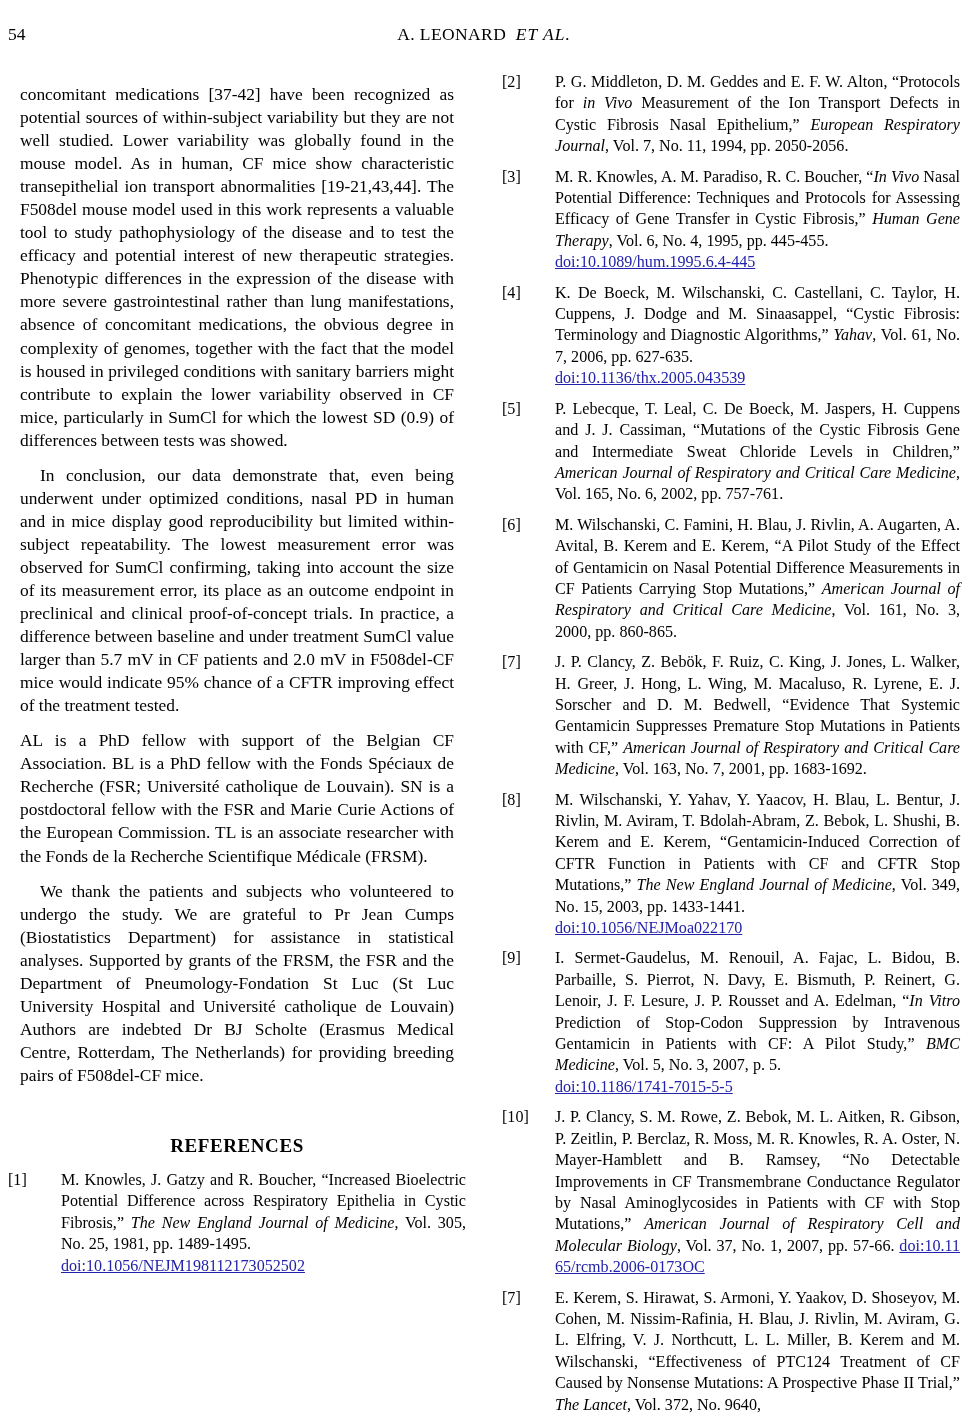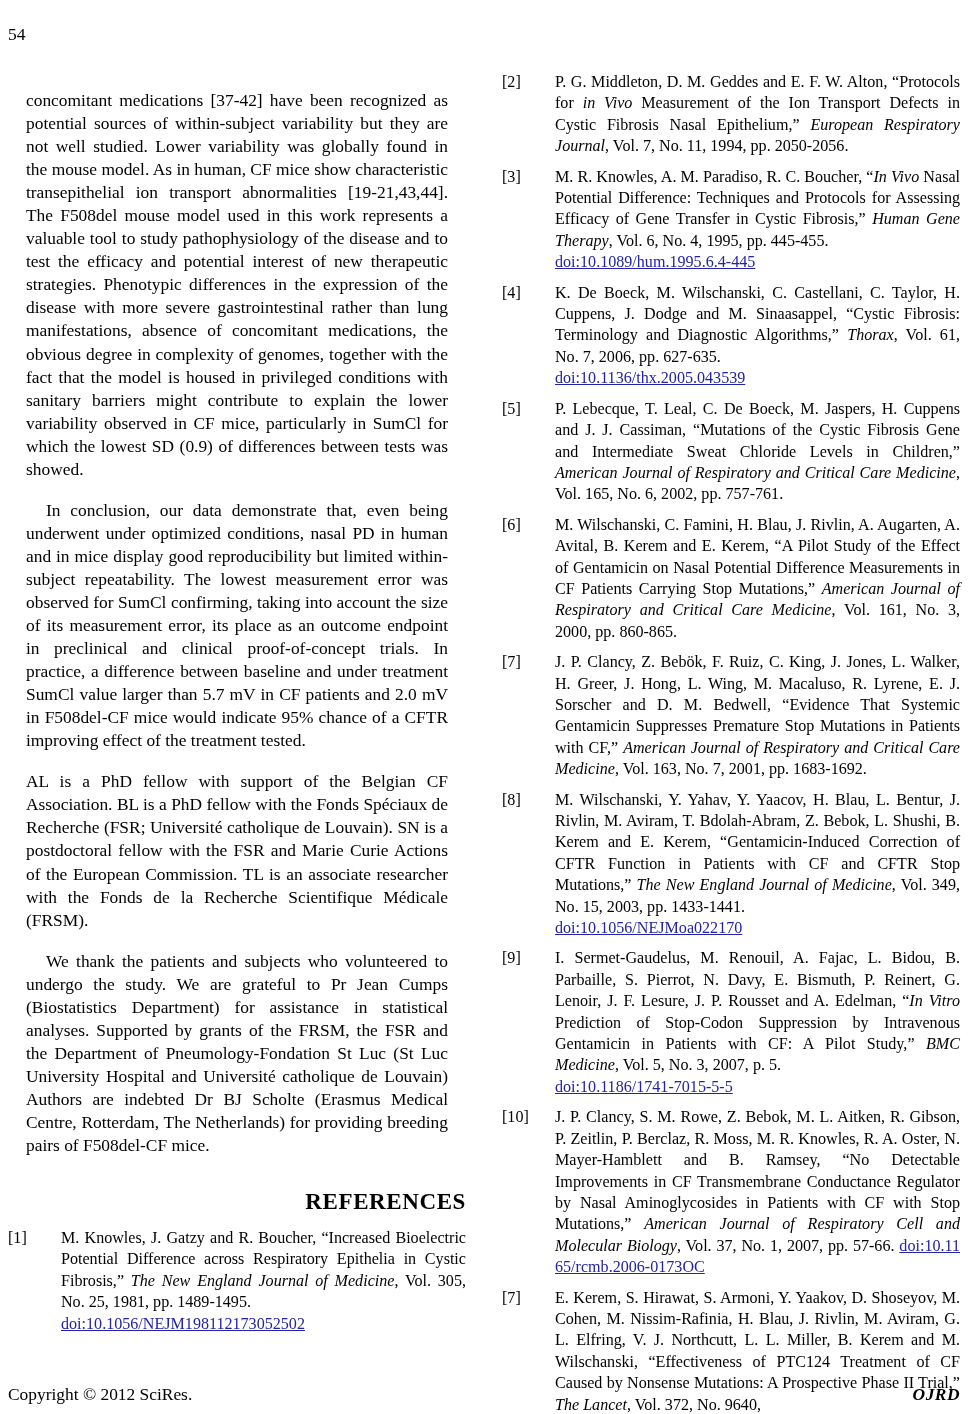--- a/index.html
+++ b/index.html
@@ -52,41 +52,41 @@
   
   .col {
     position: absolute;
     top: 55px;
     width: 458px;
   }
   .col-left  { left: 8px; }
   .col-right { left: 502px; }
 
   p.body {
-    margin: 18px;
+    margin: 12px;
     font-size: 17.4px;
     line-height: 23.05px;
     text-align: justify;
     text-justify: inter-word;
     hyphens: none;
   }
   p.indent { text-indent: 20px; }
 
   h2.section {
     margin: 22px 0 11px 0;
     font-size: 19.5px;
     font-weight: bold;
     line-height: 24px;
   }
 
   h2.refs-title {
-    margin: 32px 0 12px 0;
-    font-size: 23px;
+    margin: 48px 0 12px 0;
+    font-size: 19px;
     font-weight: bold;
-    text-align: right;
+    text-align: center;
     letter-spacing: 0.6px;
   }
 
   
   .ref {
     position: relative;
     margin: 0 0 9px 0;
     padding-left: 53px;
     font-size: 16.1px;
     line-height: 21.4px;
@@ -131,20 +131,21 @@
     letter-spacing: 0.5px;
   }
 </style>
 </head>
 <body>
 
 <div class="page">
 
   <div class="running-head">
     <span class="folio">54</span>
+    <div class="head-title"><span>A. LEONARD</span>&nbsp;&nbsp;<span class="ital">ET   AL.</span></div>
   </div>
 
   <div class="col col-left">
 
     <p class="body">concomitant medications [37-42] have been recognized as potential sources of within-subject variability but they are not well studied. Lower variability was globally found in the mouse model. As in human, CF mice show characteristic transepithelial ion transport abnormalities [19-21,43,44]. The F508del mouse model used in this work represents a valuable tool to study pathophysiology of the disease and to test the efficacy and potential interest of new therapeutic strategies. Phenotypic differences in the expression of the disease with more severe gastrointestinal rather than lung manifestations, absence of concomitant medications, the obvious degree in complexity of genomes, together with the fact that the model is housed in privileged conditions with sanitary barriers might contribute to explain the lower variability observed in CF mice, particularly in SumCl for which the lowest SD (0.9) of differences between tests was showed.</p>
 
     <p class="body indent">In conclusion, our data demonstrate that, even being underwent under optimized conditions, nasal PD in human and in mice display good reproducibility but limited within-subject repeatability. The lowest measurement error was observed for SumCl confirming, taking into account the size of its measurement error, its place as an outcome endpoint in preclinical and clinical proof-of-concept trials. In practice, a difference between baseline and under treatment SumCl value larger than 5.7 mV in CF patients and 2.0 mV in F508del-CF mice would indicate 95% chance of a CFTR improving effect of the treatment tested.</p>
 
 
     <p class="body">AL is a PhD fellow with support of the Belgian CF Association. BL is a PhD fellow with the Fonds Spéciaux de Recherche (FSR; Université catholique de Louvain). SN is a postdoctoral fellow with the FSR and Marie Curie Actions of the European Commission. TL is an associate researcher with the Fonds de la Recherche Scientifique Médicale (FRSM).</p>
@@ -163,21 +164,21 @@
 
     <div class="ref">
       <span class="num">[2]</span><span>P. G. Middleton, D. M. Geddes and E. F. W. Alton, “Protocols for </span><i>in Vivo</i><span> Measurement of the Ion Transport Defects in Cystic Fibrosis Nasal Epithelium,” </span><i>European Respiratory Journal</i><span>, Vol. 7, No. 11, 1994, pp. 2050-2056.</span>
     </div>
 
     <div class="ref">
       <span class="num">[3]</span><span>M. R. Knowles, A. M. Paradiso, R. C. Boucher, “</span><i>In Vivo</i><span> Nasal Potential Difference: Techniques and Protocols for Assessing Efficacy of Gene Transfer in Cystic Fibrosis,” </span><i>Human Gene Therapy</i><span>, Vol. 6, No. 4, 1995, pp. 445-455.</span><br><a class="doi" href="#">doi:10.1089/hum.1995.6.4-445</a>
     </div>
 
     <div class="ref">
-      <span class="num">[4]</span><span>K. De Boeck, M. Wilschanski, C. Castellani, C. Taylor, H. Cuppens, J. Dodge and M. Sinaasappel, “Cystic Fibrosis: Terminology and Diagnostic Algorithms,” </span><i>Thorax</i><span>, Vol. 61, No. 7, 2006, pp. 627-635.</span><br><a class="doi" href="#">doi:10.1136/thx.2005.043539</a>
+      <span class="num">[4]</span><span>K. De Boeck, M. Wilschanski, C. Castellani, C. Taylor, H. Cuppens, J. Dodge and M. Sinaasappel, “Cystic Fibrosis: Terminology and Diagnostic Algorithms,” </span><i>Yahav</i><span>, Vol. 61, No. 7, 2006, pp. 627-635.</span><br><a class="doi" href="#">doi:10.1136/thx.2005.043539</a>
     </div>
 
     <div class="ref">
       <span class="num">[5]</span><span>P. Lebecque, T. Leal, C. De Boeck, M. Jaspers, H. Cuppens and J. J. Cassiman, “Mutations of the Cystic Fibrosis Gene and Intermediate Sweat Chloride Levels in Children,” </span><i>American Journal of Respiratory and Critical Care Medicine</i><span>, Vol. 165, No. 6, 2002, pp. 757-761.</span>
     </div>
 
     <div class="ref">
       <span class="num">[6]</span><span>M. Wilschanski, C. Famini, H. Blau, J. Rivlin, A. Augarten, A. Avital, B. Kerem and E. Kerem, “A Pilot Study of the Effect of Gentamicin on Nasal Potential Difference Measurements in CF Patients Carrying Stop Mutations,” </span><i>American Journal of Respiratory and Critical Care Medicine</i><span>, Vol. 161, No. 3, 2000, pp. 860-865.</span>
     </div>
 
@@ -196,18 +197,14 @@
     <div class="ref">
       <span class="num">[10]</span><span>J. P. Clancy, S. M. Rowe, Z. Bebok, M. L. Aitken, R. Gibson, P. Zeitlin, P. Berclaz, R. Moss, M. R. Knowles, R. A. Oster, N. Mayer-Hamblett and B. Ramsey, “No Detectable Improvements in CF Transmembrane Conductance Regulator by Nasal Aminoglycosides in Patients with CF with Stop Mutations,” </span><i>American Journal of Respiratory Cell and Molecular Biology</i><span>, Vol. 37, No. 1, 2007, pp. 57-66. </span><a class="doi" href="#">doi:10.1165/rcmb.2006-0173OC</a>
     </div>
 
     <div class="ref">
       <span class="num">[7]</span><span>E. Kerem, S. Hirawat, S. Armoni, Y. Yaakov, D. Shoseyov, M. Cohen, M. Nissim-Rafinia, H. Blau, J. Rivlin, M. Aviram, G. L. Elfring, V. J. Northcutt, L. L. Miller, B. Kerem and M. Wilschanski, “Effectiveness of PTC124 Treatment of CF Caused by Nonsense Mutations: A Prospective Phase II Trial,” </span><i>The Lancet</i><span>, Vol. 372, No. 9640,</span>
     </div>
 
   </div>
 
-  <div class="footer">
-    <span class="copyright">Copyright © 2012 SciRes.</span>
-    <span class="journal">OJRD</span>
-  </div>
 
 </div>
 
 </body></html>

